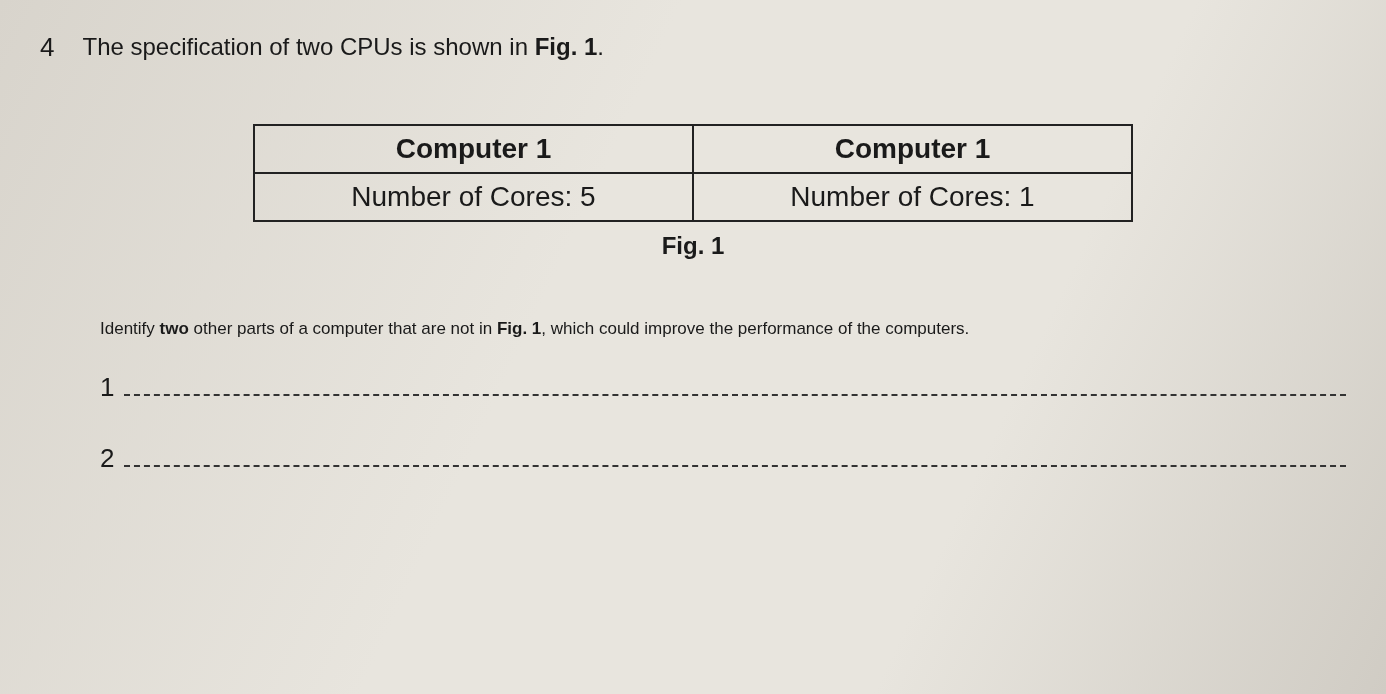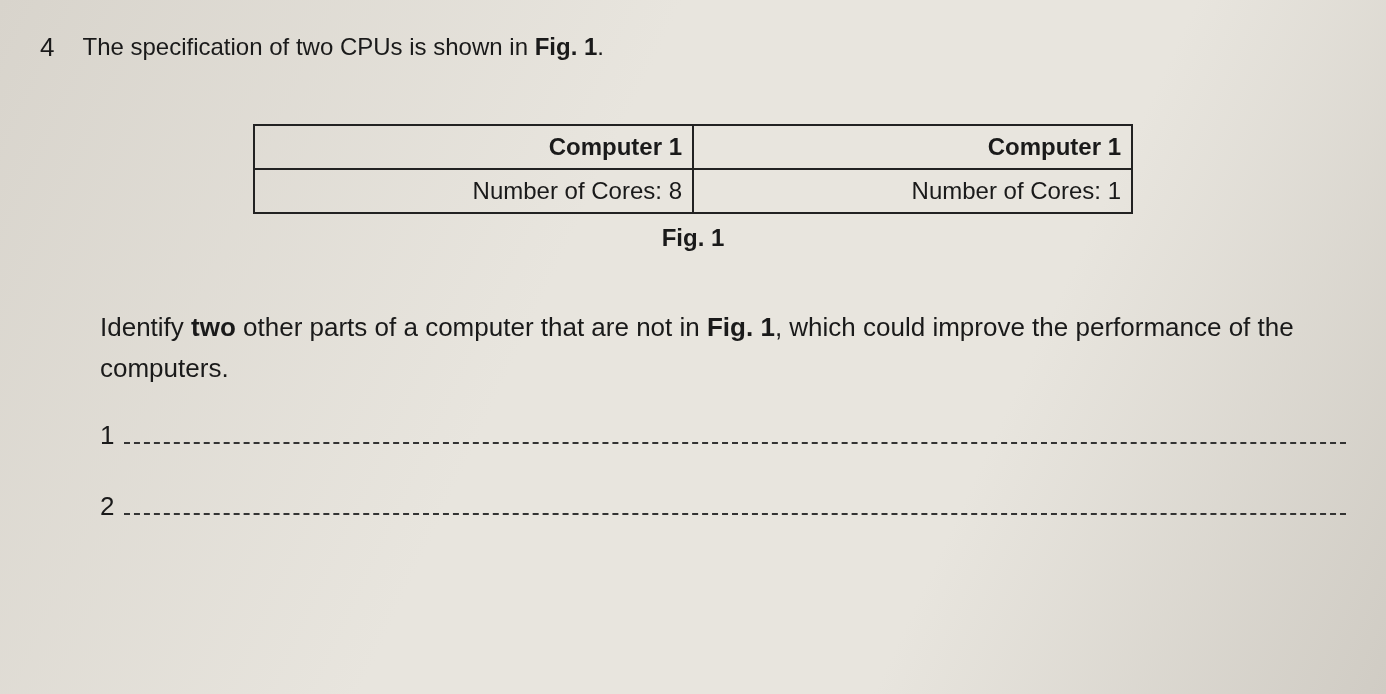--- a/index.html
+++ b/index.html
@@ -38,36 +38,36 @@
       justify-content: center;
       margin-bottom: 10px;
     }
     table {
       border-collapse: collapse;
       width: 880px;
     }
     th, td {
       border: 2px solid #222;
       padding: 7px 10px;
-      text-align: right;
-      font-size: 24px;
+      text-align: center;
+      font-size: 28px;
       font-weight: normal;
       background: transparent;
     }
     th {
       font-weight: bold;
     }
     .fig-caption {
       text-align: center;
       font-size: 24px;
       font-weight: bold;
       margin-bottom: 55px;
     }
     .instruction {
-      font-size: 26px;
+      font-size: 17px;
       line-height: 1.6;
       margin-left: 60px;
       margin-right: 20px;
       margin-bottom: 30px;
     }
     .answer-line {
       display: flex;
       align-items: baseline;
       margin-left: 60px;
       margin-bottom: 40px;
@@ -94,21 +94,21 @@
 </div>
 
 <div class="table-wrapper">
   <table>
     <tbody>
         <tr>
       <th>Computer 1</th>
       <th>Computer 1</th>
     </tr>
     <tr>
-      <td>Number of Cores: 8</td>
+      <td>Number of Cores: 5</td>
       <td>Number of Cores: 1</td>
     </tr>
   </tbody>
     </table>
 </div>
 
 <div class="fig-caption">Fig. 1</div>
 
 <div class="instruction">
   <span>Identify </span><span class="bold">two</span><span> other parts of a computer that are not in </span><span class="bold">Fig. 1</span><span>, which could improve the performance of the computers.</span>

